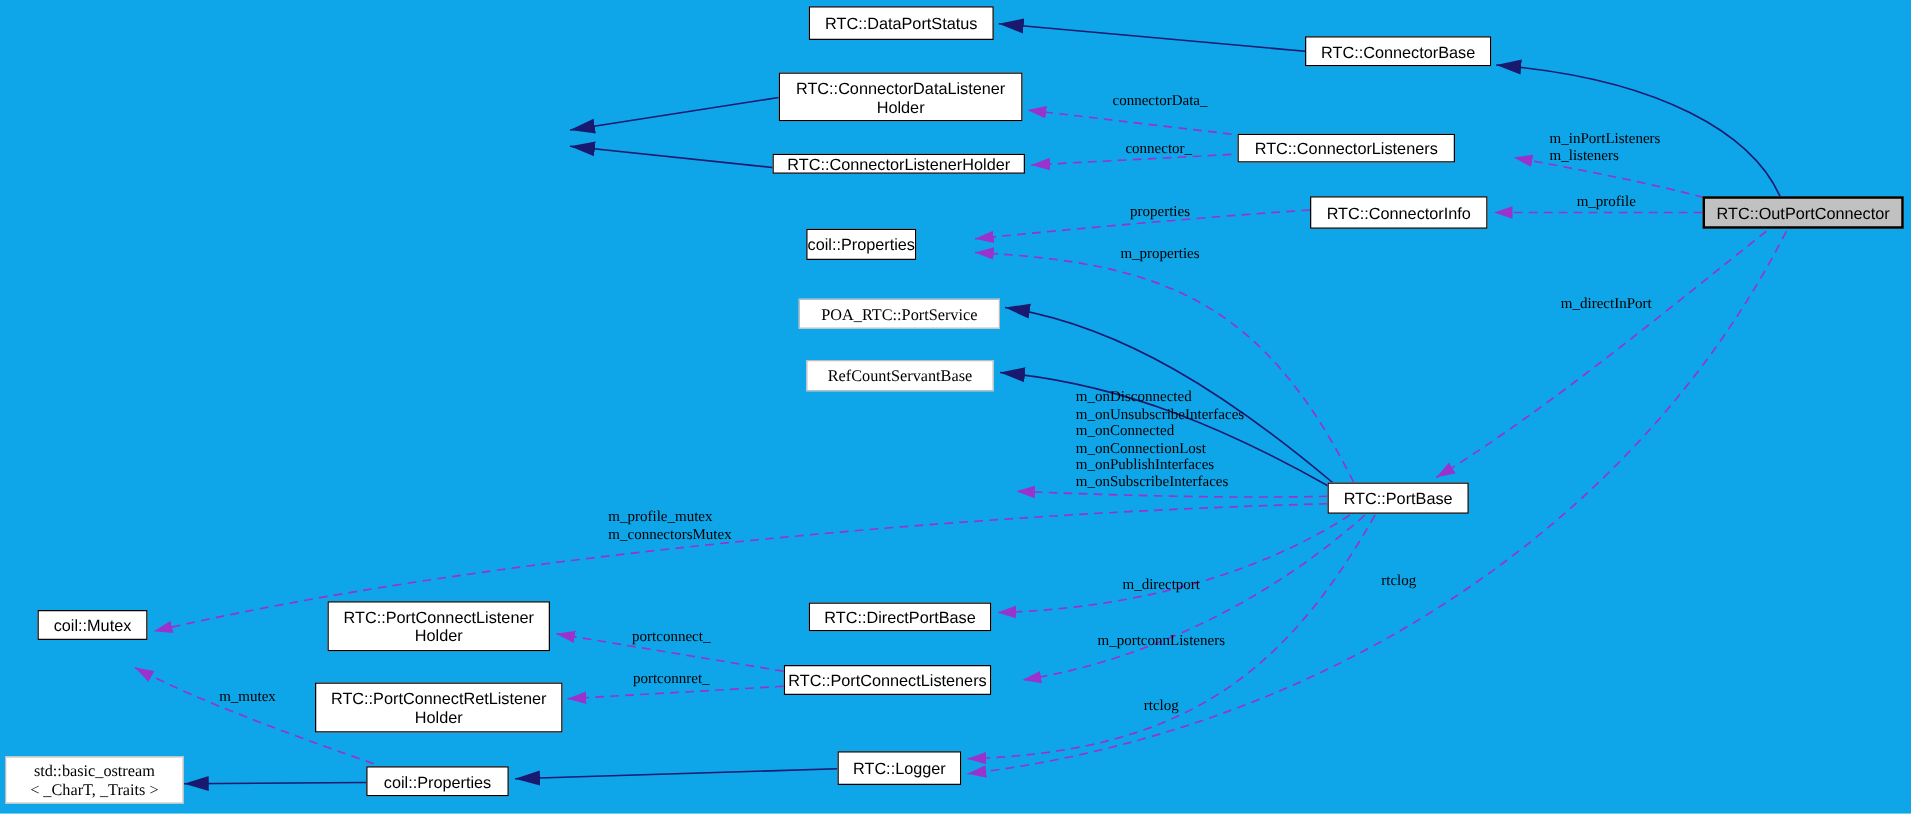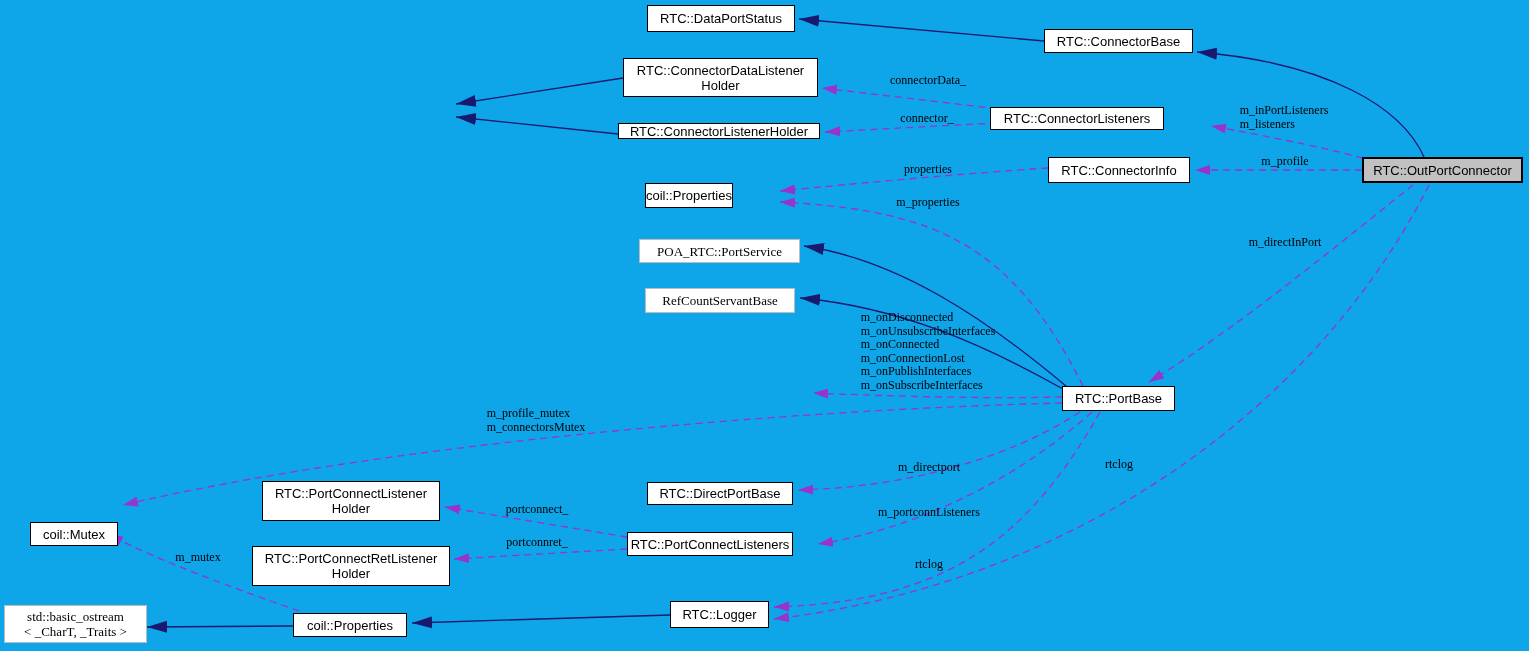--- a/index.html
+++ b/index.html
@@ -90,21 +90,21 @@
   <div class="node" style="left:618px;top:123px;width:202px;height:16px">RTC::ConnectorListenerHolder</div>
   <div class="node" style="left:990px;top:107px;width:174px;height:23px">RTC::ConnectorListeners</div>
   <div class="node" style="left:1048px;top:157px;width:142px;height:26px">RTC::ConnectorInfo</div>
   <div class="node current" style="left:1362px;top:157px;width:161px;height:26px">RTC::OutPortConnector</div>
   <div class="node" style="left:645px;top:183px;width:88px;height:25px">coil::Properties</div>
   <div class="node ext" style="left:639px;top:239px;width:161px;height:24px">POA_RTC::PortService</div>
   <div class="node ext" style="left:645px;top:288px;width:150px;height:25px">RefCountServantBase</div>
   <div class="node" style="left:1062px;top:386px;width:113px;height:25px">RTC::PortBase</div>
   <div class="node" style="left:262px;top:481px;width:178px;height:40px">RTC::PortConnectListener
 Holder</div>
-  <div class="node" style="left:30px;top:522px;width:88px;height:24px">coil::Mutex</div>
+  <div class="node" style="left:30px;top:488px;width:88px;height:24px">coil::Mutex</div>
   <div class="node" style="left:647px;top:482px;width:146px;height:23px">RTC::DirectPortBase</div>
   <div class="node" style="left:627px;top:532px;width:166px;height:24px">RTC::PortConnectListeners</div>
   <div class="node" style="left:252px;top:546px;width:198px;height:40px">RTC::PortConnectRetListener
 Holder</div>
   <div class="node ext" style="left:4px;top:605px;width:143px;height:38px">std::basic_ostream
 &lt; _CharT, _Traits &gt;</div>
   <div class="node" style="left:293px;top:613px;width:114px;height:24px">coil::Properties</div>
   <div class="node" style="left:670px;top:601px;width:99px;height:27px">RTC::Logger</div>
 
   <div class="elabel" style="left:928px;top:74px">connectorData_</div>

